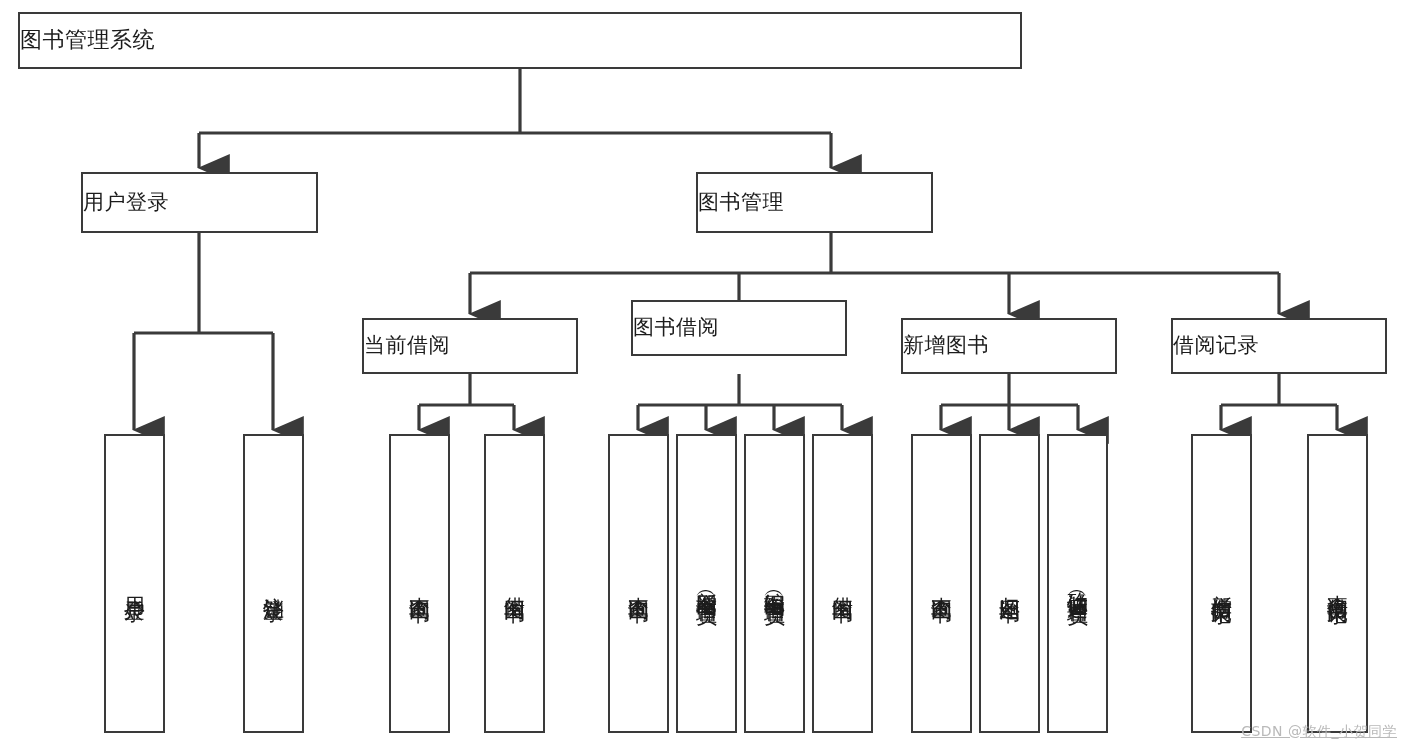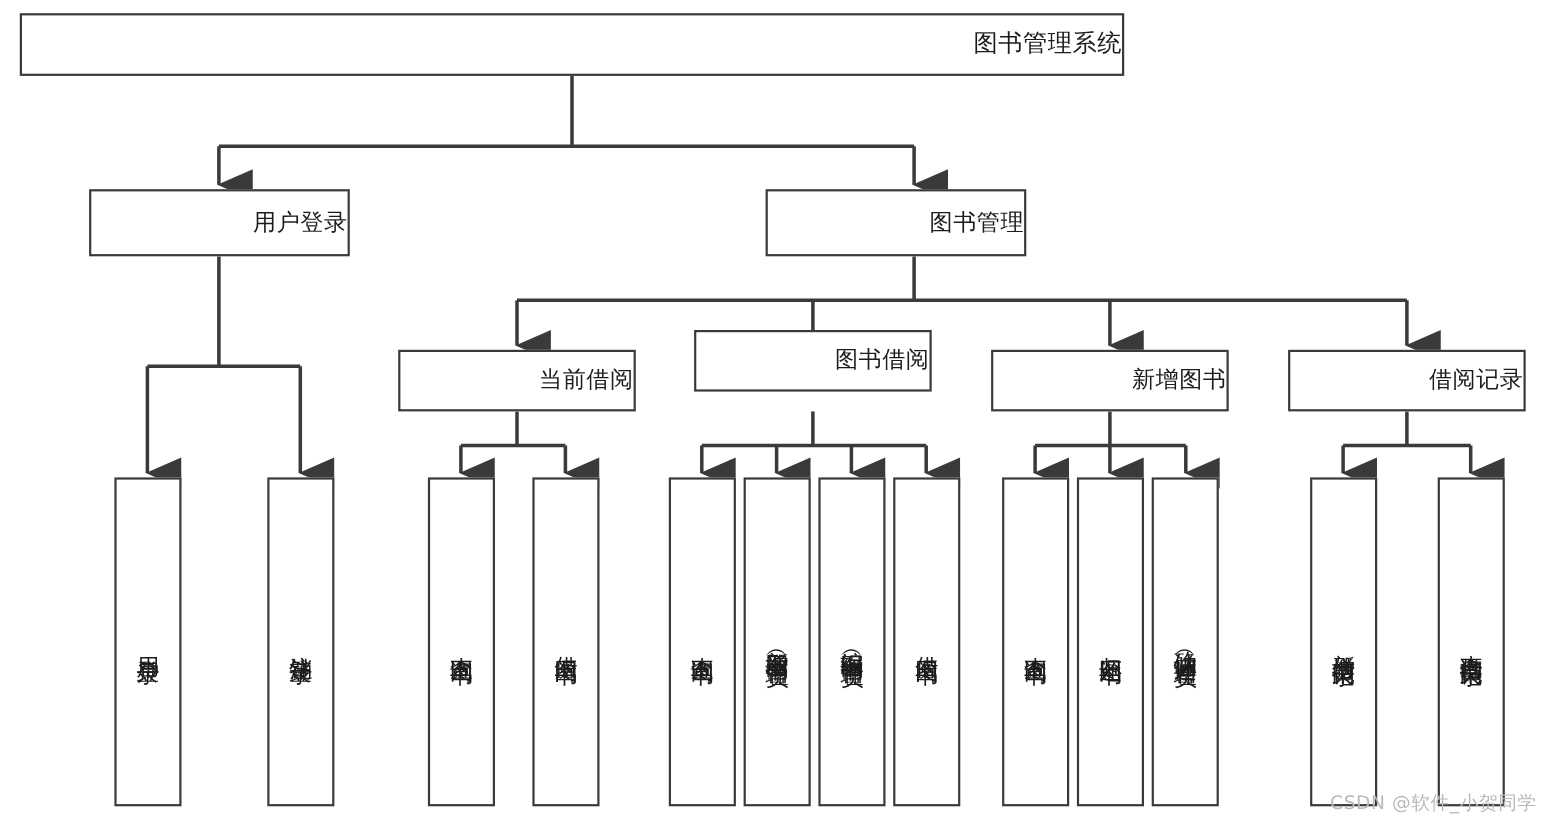--- a/index.html
+++ b/index.html
@@ -26,21 +26,21 @@
     width: 1405px;
     height: 747px;
   }
   .node {
     position: absolute;
     box-sizing: border-box;
     border: 2.5px solid #3a3a3a;
     background: #ffffff;
     display: flex;
     align-items: center;
-    justify-content: flex-end;
+    justify-content: flex-start;
     text-align: center;
     z-index: 2;
   }
   .node-label {
     display: block;
     line-height: 1.12;
     letter-spacing: 0.5px;
     color: #1c1c1c;
   }
   
@@ -62,25 +62,26 @@
     text-orientation: upright;
     font-size: 21px;
     line-height: 1.05;
     letter-spacing: 2px;
     white-space: nowrap;
   }
   #watermark {
     position: absolute;
     right: 8px;
     bottom: 6px;
-    font-size: 17px;
+    font-size: 14px;
     color: #b9b9b9;
     letter-spacing: 0.5px;
     z-index: 5;
     white-space: nowrap;
+    text-decoration: underline;
   }
 </style>
 </head>
 <body>
 
 <div id="diagram-root">
 
   <svg id="edges-layer" viewBox="0 0 1405 747" width="1405" height="747" xmlns="http://www.w3.org/2000/svg">
     <defs>
       <marker id="arrow" viewBox="0 0 12 12" refX="6" refY="10.5" markerWidth="11" markerHeight="11" orient="auto-start-reverse">

